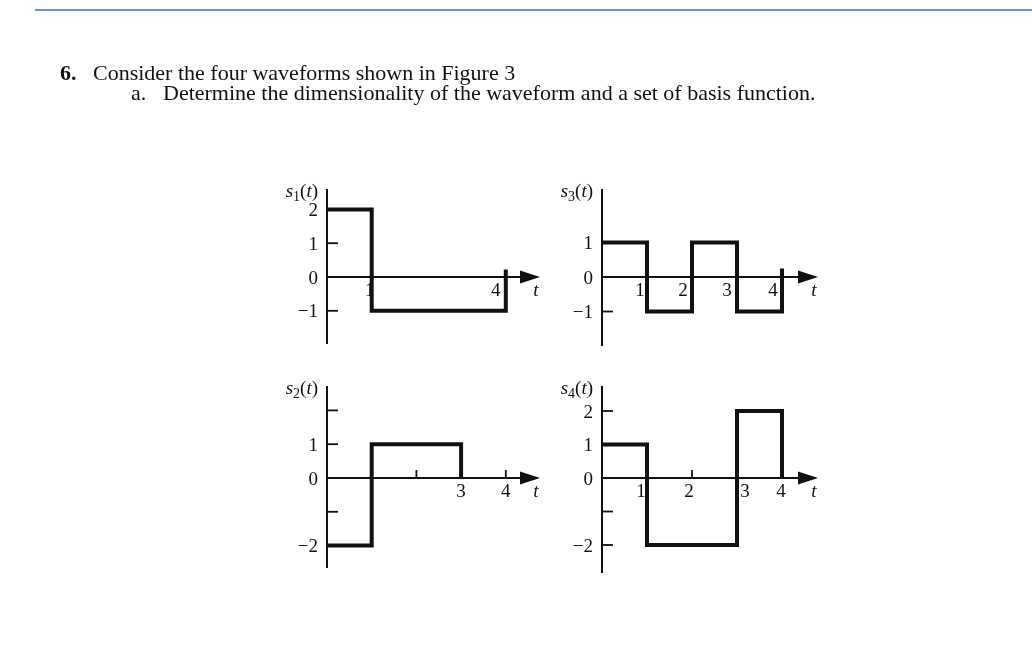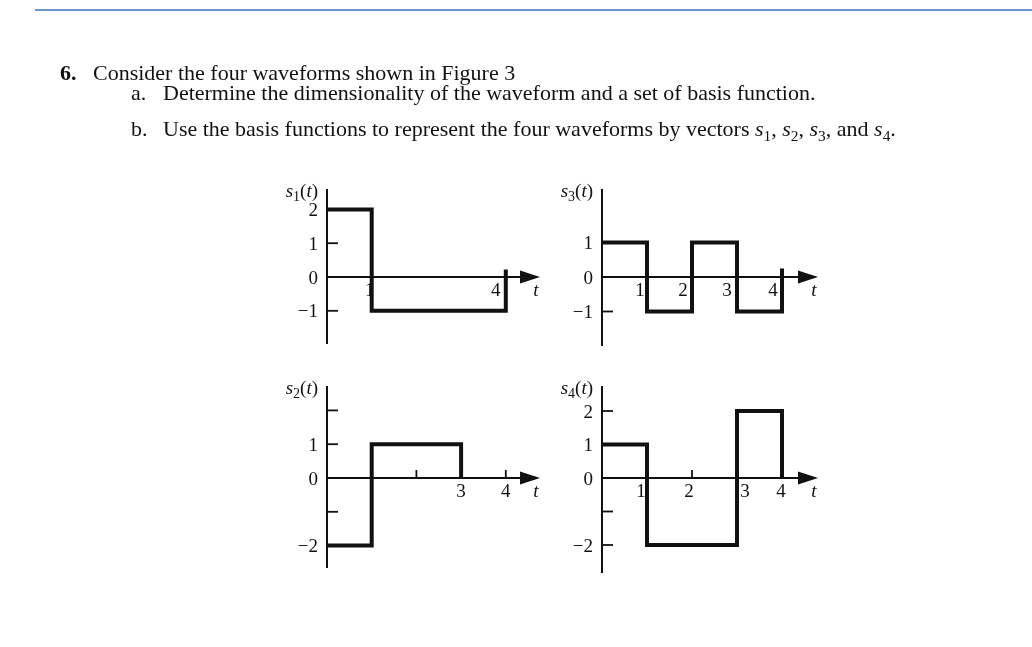--- a/index.html
+++ b/index.html
@@ -30,23 +30,20 @@
   <div class="rule" style="left: 0px; top: 638px; width: 993px; background: rgb(107, 148, 205);"></div>
 
   <div class="textline" style="left:60px;top:60px;">
     <span class="q-num">6.</span><span>Consider the four waveforms shown in Figure 3</span>
   </div>
 
   <div class="textline" style="left:131px;top:80px;">
     <span class="sub-label">a.</span><span>Determine the dimensionality of the waveform and a set of basis function.</span>
   </div>
 
-  <div class="textline" style="left:131px;top:116px;">
-    <span class="sub-label">b.</span><span class="vec"><span>Use the basis functions to represent the four waveforms by vectors </span><span><i>s</i><sub>1</sub>, <i>s</i><sub>2</sub>, <i>s</i><sub>3</sub>, and <i>s</i><sub>4</sub>.</span></span>
-  </div>
 
   <svg id="plots-svg" width="1032" height="647" viewBox="0 0 1032 647">
       <g>
         <line x1="327" y1="189" x2="327" y2="344" stroke="#111111" stroke-width="2"></line>
         <line x1="327" y1="277" x2="526" y2="277" stroke="#111111" stroke-width="2"></line>
         <polygon points="540,277 520,270.5 520,283.5" fill="#111111"></polygon>
         <line x1="327" y1="243.2" x2="338" y2="243.2" stroke="#111111" stroke-width="1.8"></line>
         <line x1="327" y1="310.8" x2="338" y2="310.8" stroke="#111111" stroke-width="1.8"></line>
         <text x="318" y="215.9" text-anchor="end" class="plot-num">2</text>
         <text x="318" y="249.7" text-anchor="end" class="plot-num">1</text>

